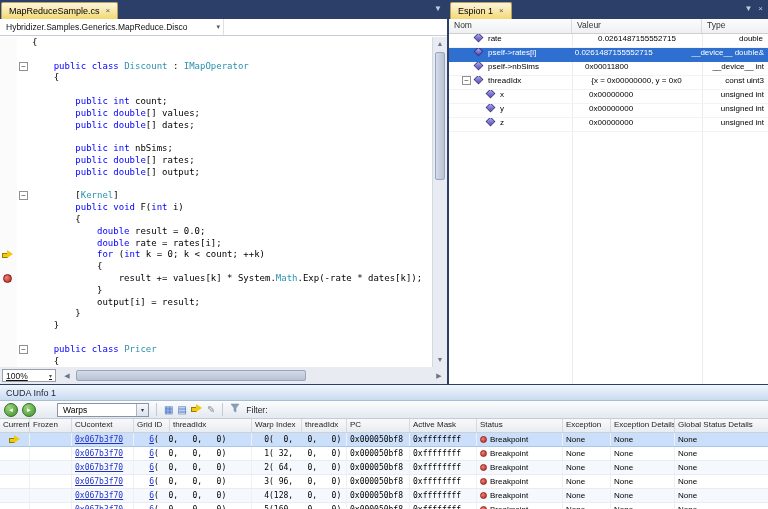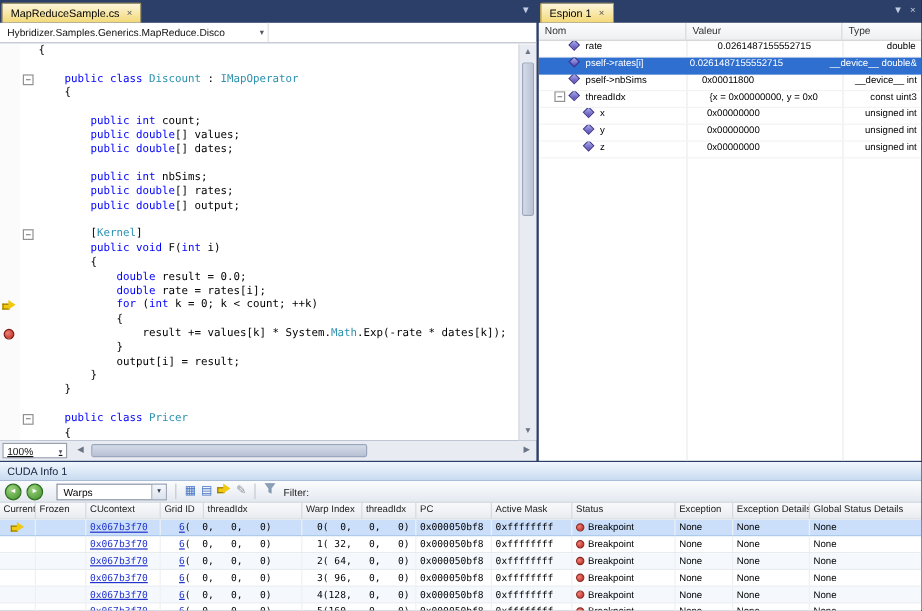--- a/index.html
+++ b/index.html
@@ -88,21 +88,21 @@
 
   
   .cuda-panel{ position:absolute; left:0; top:385px; width:768px; height:124px; background:#fff; }
   .cuda-title{ height:16px; background:linear-gradient(#f0f6fd,#c9dbf0); border-bottom:1px solid #aabdd4;
     font-size:9px; color:#15233d; display:flex; align-items:center; padding-left:6px; }
   .cuda-toolbar{ height:18px; background:linear-gradient(#fbfcfd,#e4e9f0); border-bottom:1px solid #c6ccd6;
     display:flex; align-items:center; gap:4px; padding-left:4px; }
   .nav-btn{ width:14px; height:14px; border-radius:50%; color:#fff; font-size:6px; line-height:13px; text-align:center;
     background:radial-gradient(circle at 35% 30%,#9ed47f,var(--status-green,#3e8f2a)); border:1px solid #2f6e20; }
   .tb-combo{ position:relative; width:92px; height:14px; background:#fff; border:1px solid #8a94a5;
-    display:flex; align-items:center; font-size:8.5px; color:#000; padding-left:5px; margin-left:7px; }
+    display:flex; align-items:center; font-size:8.5px; color:#000; padding-left:5px; margin-left:17px; }
   .tb-combo .arr{ position:absolute; right:0; top:0; width:12px; height:12px; text-align:center; line-height:12px; font-size:6px; color:#334;
     background:linear-gradient(#f5f8fc,#dbe3ee); border-left:1px solid #aab4c4; }
   .tb-sep{ width:1px; height:13px; background:#c3c9d3; margin:0 3px; }
   .tb-icon{ font-size:10px; line-height:14px; }
   .tb-icon.blue{ color:#4472c4; }
   .tb-icon.gray{ color:#8a8f98; }
   .filter-label{ font-size:8.5px; color:#222; margin-left:2px; }
 
   .cuda-header{ display:flex; height:14px; background:linear-gradient(#f8f9fb,#e9ecf0); border-bottom:1px solid #cdd2d9; font-size:8px; color:#222; }
   .ch{ padding:1px 3px; border-right:1px solid #d6dae0; white-space:nowrap; overflow:hidden; }

